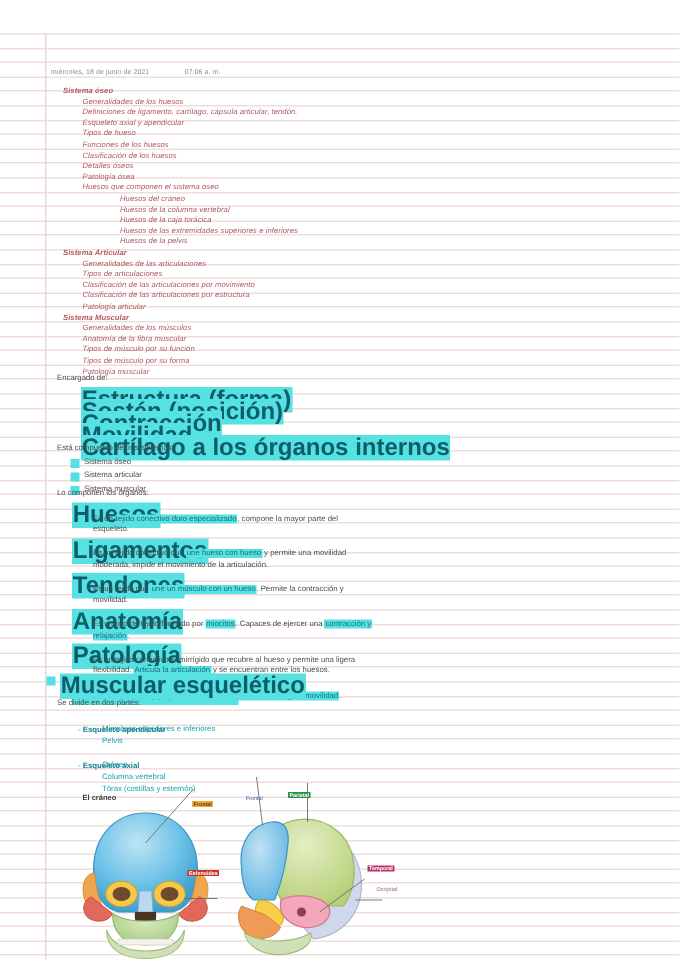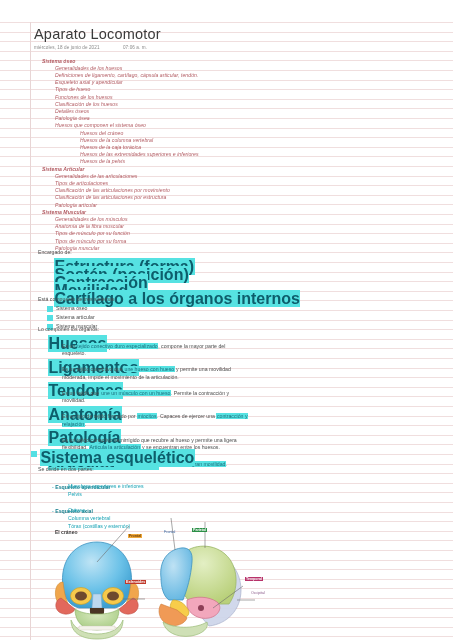--- a/index.html
+++ b/index.html
@@ -127,21 +127,20 @@
     <div class="hl" style="top: 598px;"></div>
     <div class="hl" style="top: 607.6px;"></div>
     <div class="hl" style="top: 617.2px;"></div>
     <div class="hl" style="top: 626.8px;"></div>
     <div class="hl" style="top: 636.4px;"></div>
   </div>
 <div id="margin-line"></div>
 
 <div id="page">
 
-  <div class="title">Aparato Locomotor</div>
   <div class="datebar">
     <span>miércoles, 18 de junio de 2021</span>
     <span class="tm">07:06 a. m.</span>
   </div>
 
   <div id="outline-block">
       <div class="tx idx b" style="left: 42px; top: 57.5px;">Sistema óseo</div>
       <div class="tx idx" style="left: 55px; top: 64.7px;">Generalidades de los huesos</div>
       <div class="tx idx" style="left: 55px; top: 71.9px;">Definiciones de ligamento, cartílago, cápsula articular, tendón.</div>
       <div class="tx idx" style="left: 55px; top: 79.1px;">Esqueleto axial y apendicular</div>
@@ -200,21 +199,21 @@
       <div class="tx" style="left: 48px; top: 405.8px;"><span class="hlc">Anatomía</span><span class="body"></span></div>
       <div class="para" style="left: 62px; top: 413.4px; width: 188px;">Es un tipo de tejido formado por <span class="hlc2">miocitos</span>. Capaces de ejercer una <span class="hlc2">contracción y relajación</span>.</div>
       <div class="tx" style="left: 48px; top: 429.4px;"><span class="hlc">Patología</span><span class="body"></span></div>
       <div class="para" style="left: 62px; top: 437px; width: 188px;">Es un tejido conectivo semirrígido que recubre al hueso y permite una ligera flexibilidad. <span class="hlc2">Articula la articulación</span> y se encuentran entre los huesos.</div>
       <div class="tx" style="left: 48px; top: 453px;"><span class="hlc">Articulaciones</span><span class="body"></span></div>
       <div class="para" style="left: 62px; top: 460.6px; width: 188px;">Es una estructura que <span class="hlc2">une huesos con huesos. Permite gran movilidad</span>.</div>
     </div>
 
   <div id="esq-block">
       <div class="sq" style="left: 31px; top: 450.5px;"></div>
-      <div class="tx" style="left: 40px; top: 449px;"><span class="hlc">Sistema esquelético</span></div>
+      <div class="tx" style="left: 40px; top: 449px;"><span class="hlc">Muscular esquelético</span></div>
       <div class="tx body" style="left: 38px; top: 466px;">Se divide en dos partes:</div>
       <div class="tx" style="left: 52px; top: 475px;"><span class="bullet">- </span><span class="tealb">Esqueleto apendicular</span></div>
       <div class="tx teal" style="left: 68px; top: 483px;">Miembros superiores e inferiores</div>
       <div class="tx teal" style="left: 68px; top: 491px;">Pelvis</div>
       <div class="tx" style="left: 52px; top: 499px;"><span class="bullet">- </span><span class="tealb">Esqueleto axial</span></div>
       <div class="tx teal" style="left: 68px; top: 507px;">Cráneo</div>
       <div class="tx teal" style="left: 68px; top: 515px;">Columna vertebral</div>
       <div class="tx teal" style="left: 68px; top: 523px;">Tórax (costillas y esternón)</div>
     </div>
 

